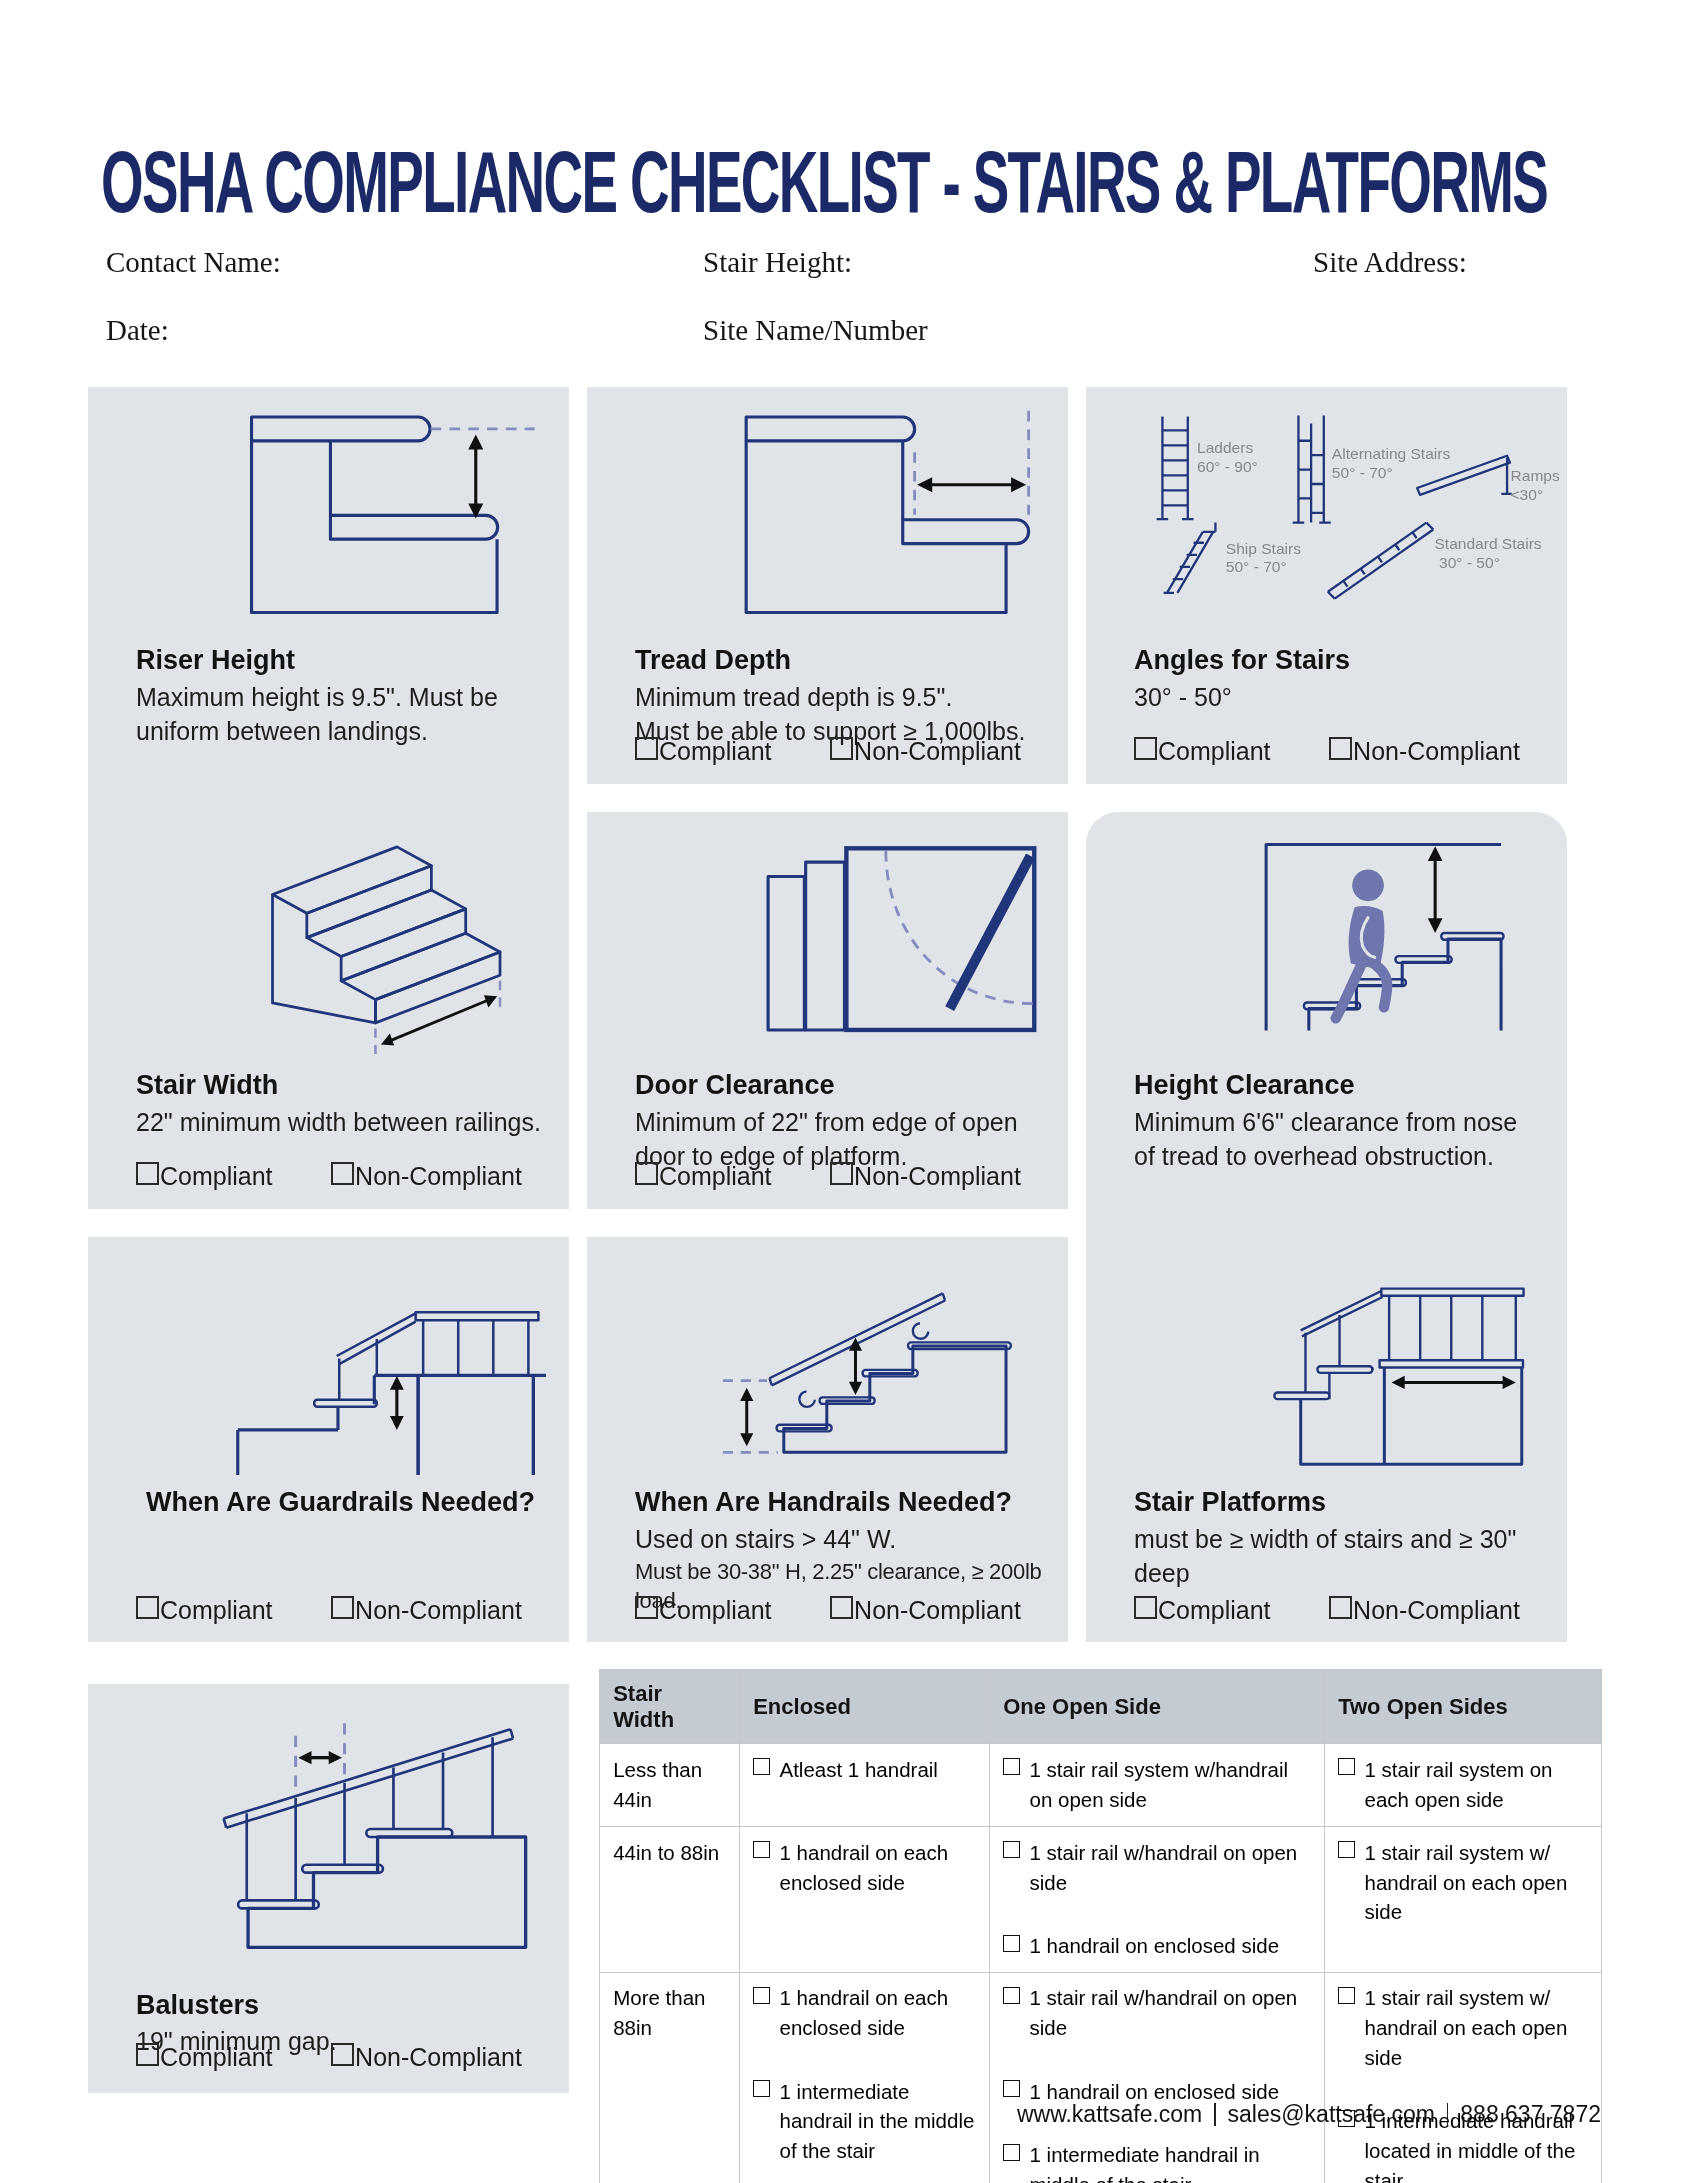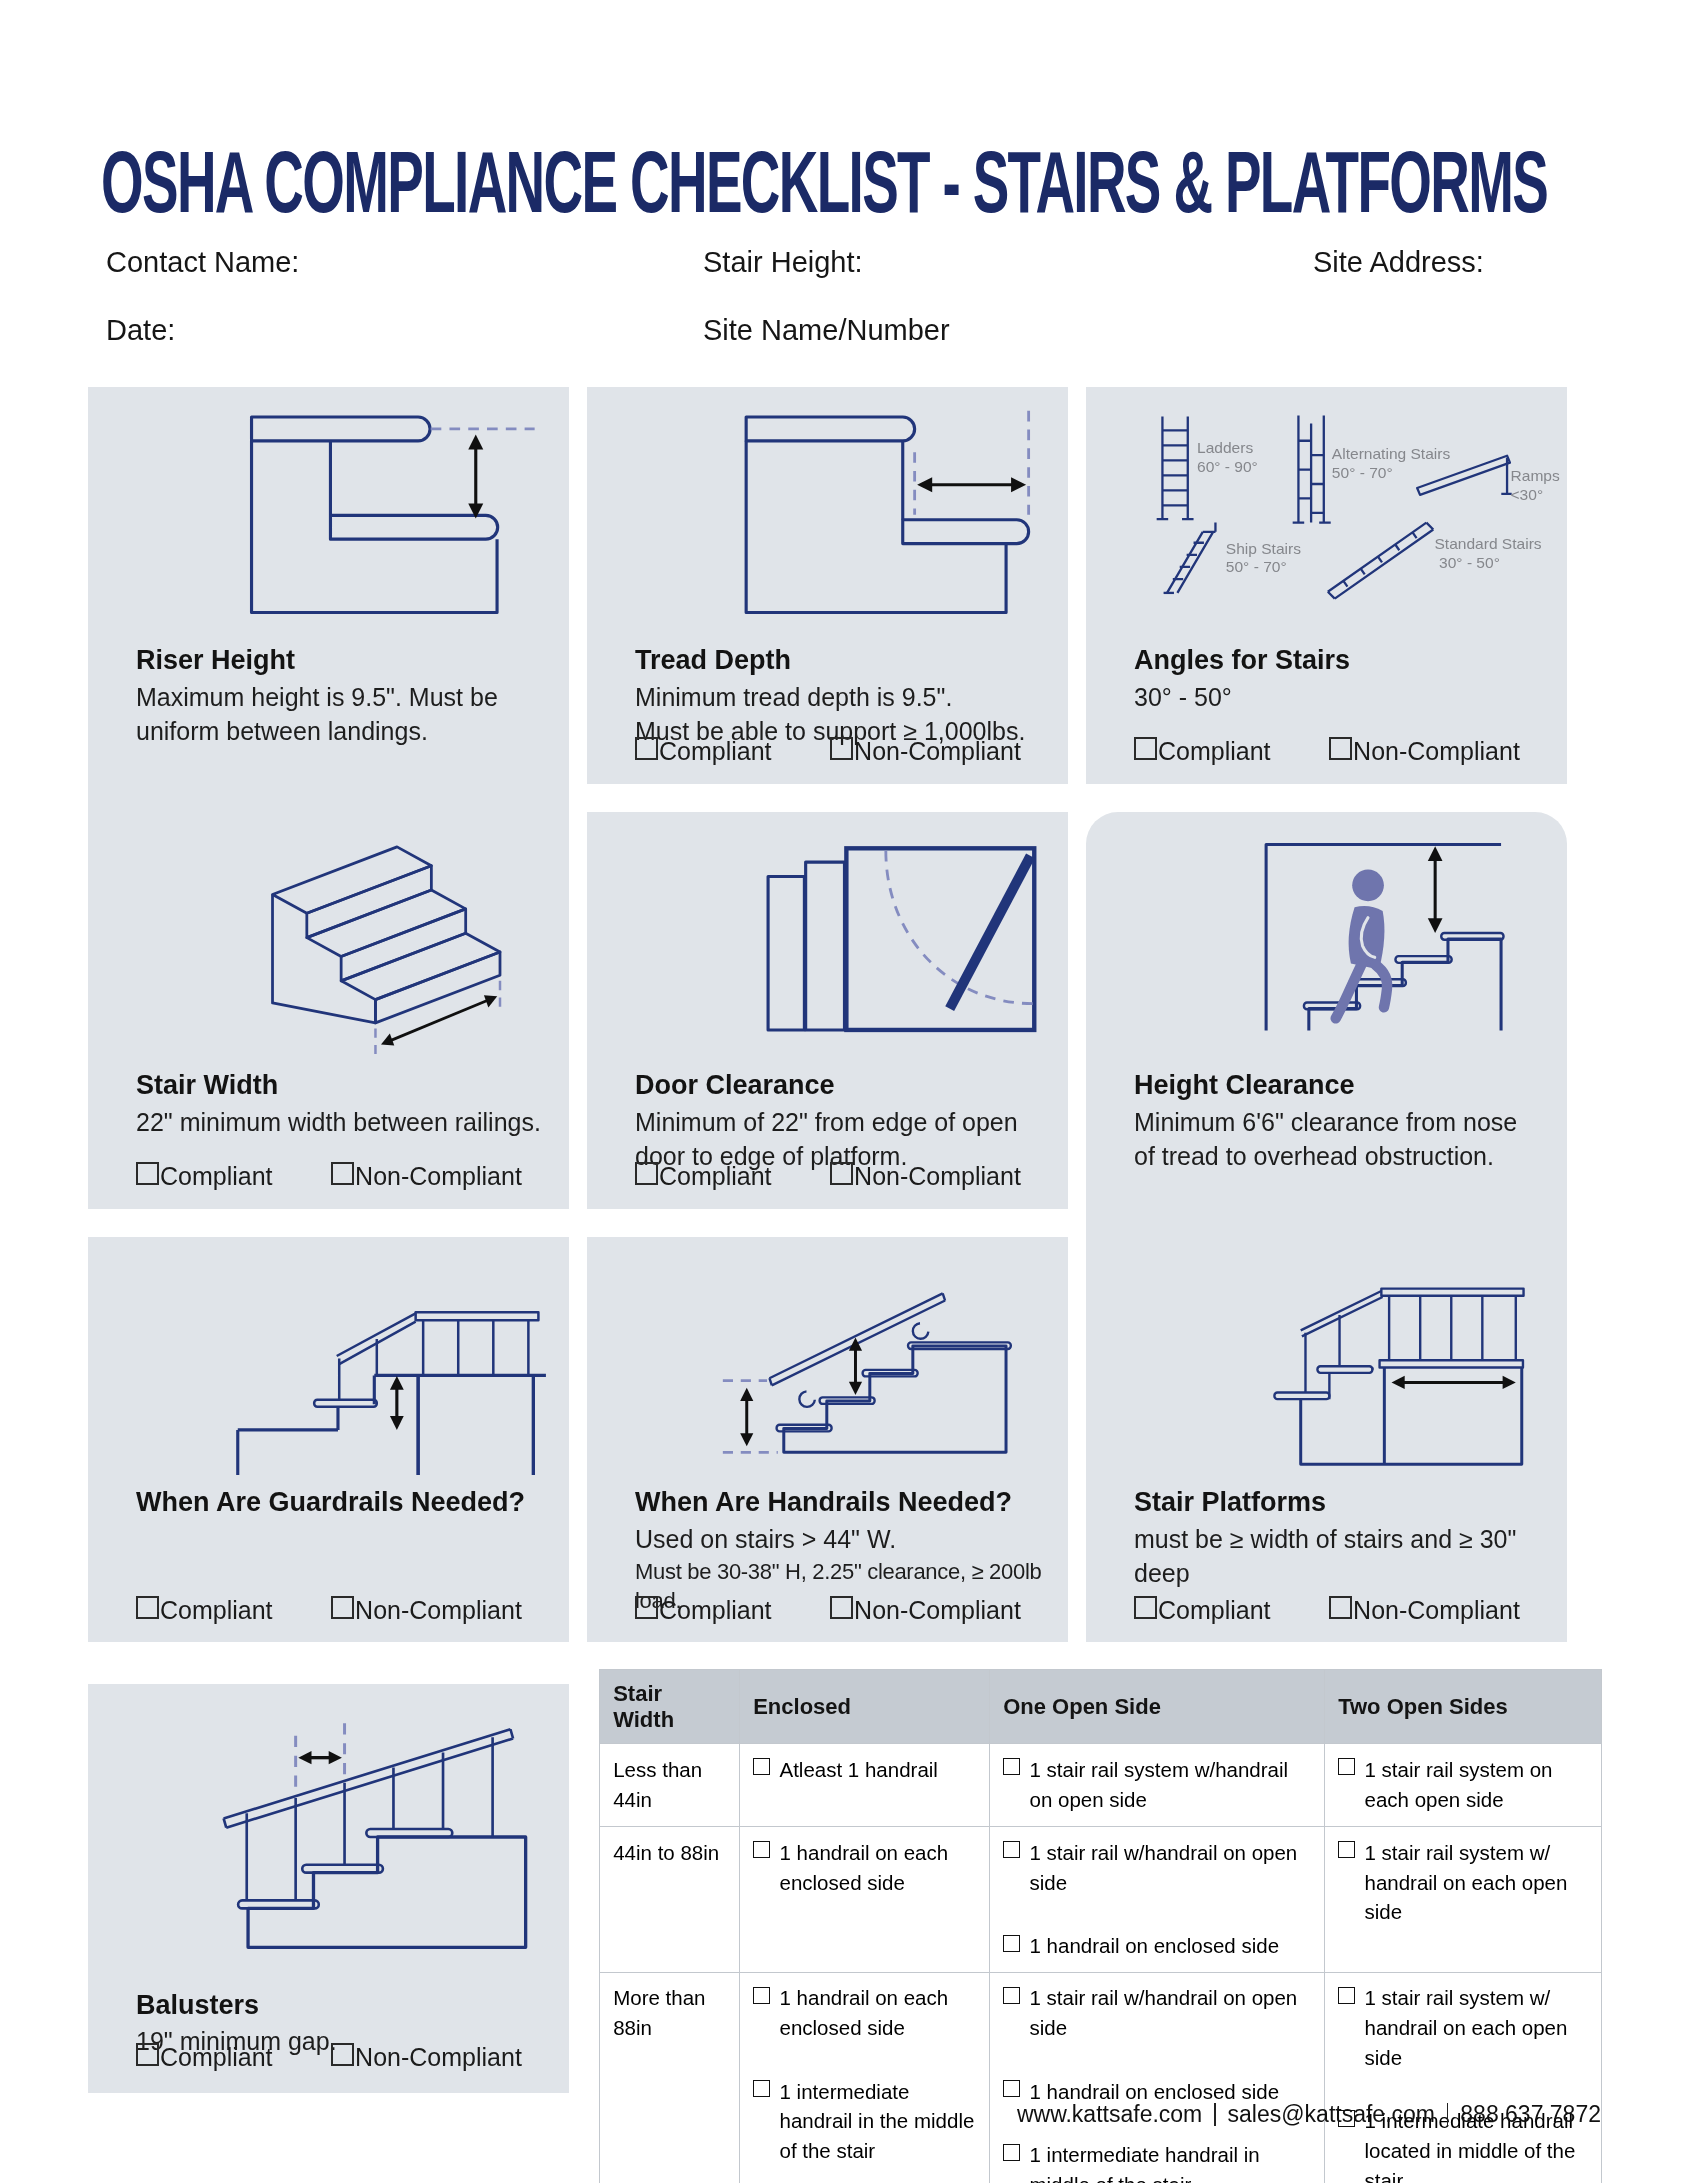--- a/index.html
+++ b/index.html
@@ -6,21 +6,21 @@
     --navy:#1b2a66; --diagram:#21357a; --card_bg:#e0e4e9; --table_header_bg:#c5cbd2;
     --label_gray:#85878c; --dash:#848cc0; --person:#6f75ad; --ink:#161616;
   }
   html,body{margin:0;padding:0;}
   body{width:1687px;height:2183px;background:#ffffff;font-family:"Liberation Sans",sans-serif;color:var(--ink);position:relative;overflow:hidden;}
   .abs{position:absolute;}
   
   #title{left:101px;top:78px;font-size:87px;line-height:1.05;font-weight:800;color:var(--navy);
          letter-spacing:-2.6px;white-space:nowrap;transform:scaleX(.63);transform-origin:left top;}
   
-  .form-label{font-size:29px;color:var(--ink);}
+  .form-label{font-size:29px;color:var(--ink);font-family:Liberation Serif, serif;}
   .fill-area{height:40px;width:370px;}
   
   .card{position:absolute;width:481px;background:var(--card_bg);}
   .diagram{position:absolute;left:0;top:5.3px;right:0;display:flex;justify-content:center;margin-left:43px;}
   .card-title{position:absolute;left:48px;right:26.5px;margin:0;font-size:27px;font-weight:700;color:#131313;}
   .card-desc{position:absolute;left:48px;right:25px;margin:0;font-size:25px;line-height:1.34;color:#1d1d1d;}
   .card-desc .line{display:block;}
   .card-desc .tight{font-size:22px;letter-spacing:-0.3px;}
   .card-desc.sm{font-size:23px;}
   .checks{position:absolute;left:48px;right:26.5px;display:flex;}
@@ -301,21 +301,21 @@
       <rect class="ln2" x="262" y="252" width="100" height="11" rx="5"></rect>
       <rect class="ln2" x="424" y="112" width="196" height="13"></rect>
       <path class="ln2" d="M436,125 V213 M492,125 V213 M548,125 V213 M604,125 V213"></path>
       <path class="ln2" d="M424,114 L298,182 M424,127 L302,195"></path>
       <path class="ln2" d="M302,186 V252 M362,155 V213"></path>
       <line class="arr" x1="394" y1="230" x2="394" y2="284"></line>
       <polygon class="ah" points="394,214 383,236 405,236"></polygon>
       <polygon class="ah" points="394,300 383,278 405,278"></polygon>
     </svg>
   </div>
-  <h3 class="card-title" style="top:250px;">When Are Guardrails Needed?</h3>
+  <h3 class="card-title" style="top:250px;margin-left:10px;">When Are Guardrails Needed?</h3>
   <div class="checks" style="bottom:17px;">
     <div class="check">
         <span class="cb"></span>
         <span class="cb-label">Compliant</span>
       </div>
     <div class="check">
         <span class="cb"></span>
         <span class="cb-label">Non-Compliant</span>
       </div>
   </div>

